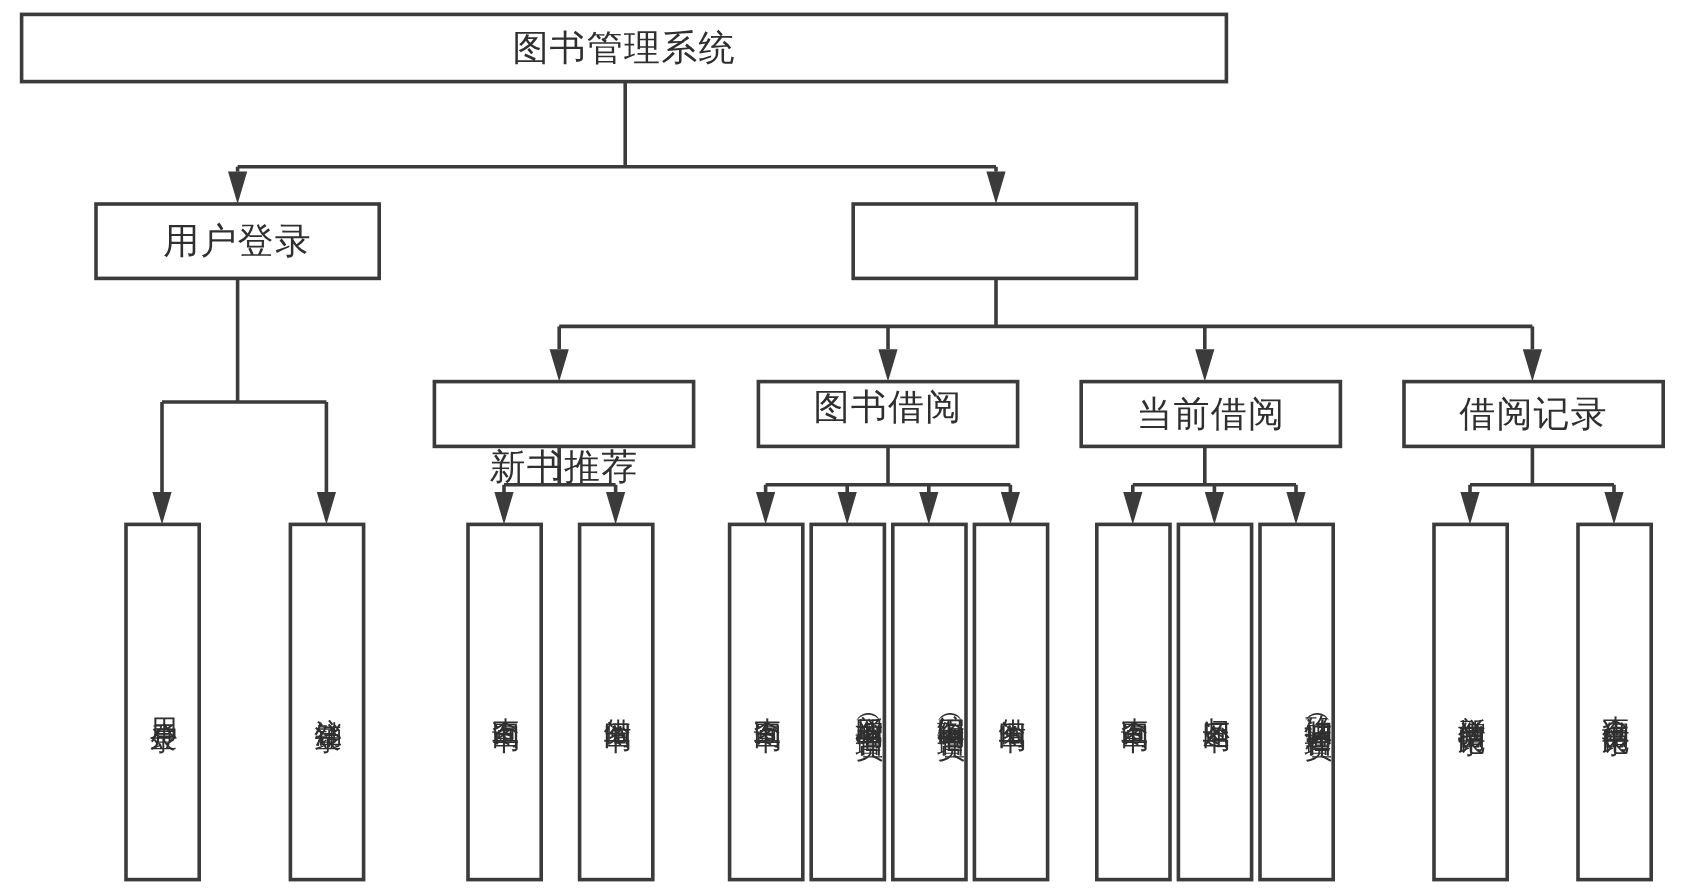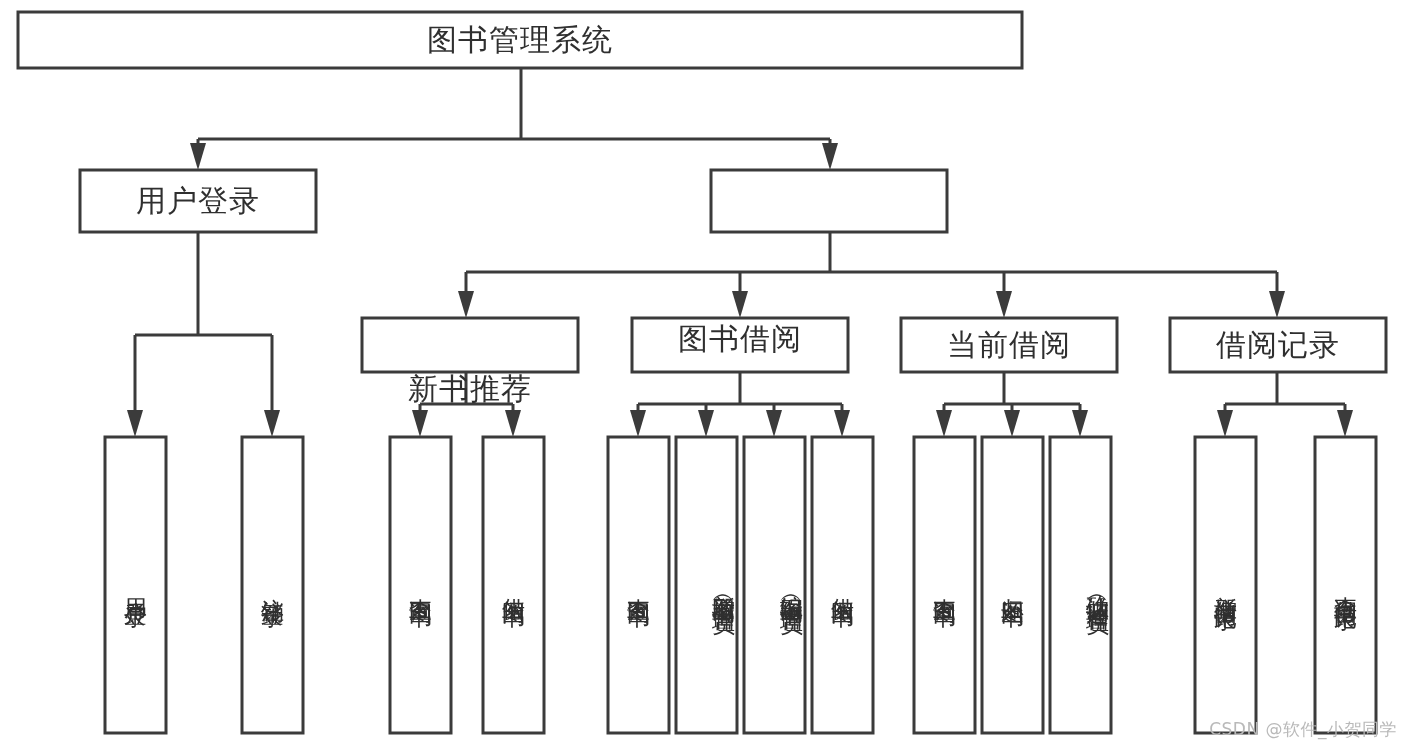--- a/index.html
+++ b/index.html
@@ -200,14 +200,13 @@
   <div class="vlabel" style="left:744px; top:443px; width:61px; height:290px; display:flex; justify-content:center; align-items:flex-start;">编辑图书（管理员）</div>
   <div class="vlabel" style="left:812px; top:437px; width:61px; height:296px; display:flex; justify-content:center; align-items:center;">借阅图书</div>
 
   <div class="vlabel" style="left:914px; top:437px; width:61px; height:296px; display:flex; justify-content:center; align-items:center;">查询图书</div>
   <div class="vlabel" style="left:982px; top:437px; width:61px; height:296px; display:flex; justify-content:center; align-items:center;">归还图书</div>
   <div class="vlabel" style="left:1050px; top:443px; width:61px; height:290px; display:flex; justify-content:center; align-items:flex-start;">确认归还（管理员）</div>
 
   <div class="vlabel" style="left:1195px; top:437px; width:61px; height:296px; display:flex; justify-content:center; align-items:center;">新增借阅记录</div>
   <div class="vlabel" style="left:1315px; top:437px; width:61px; height:296px; display:flex; justify-content:center; align-items:center;">查询借阅记录</div>
 
-  <div id="watermark">CSDN @软件_小贺同学</div>
 </div>
 
 </body></html>

